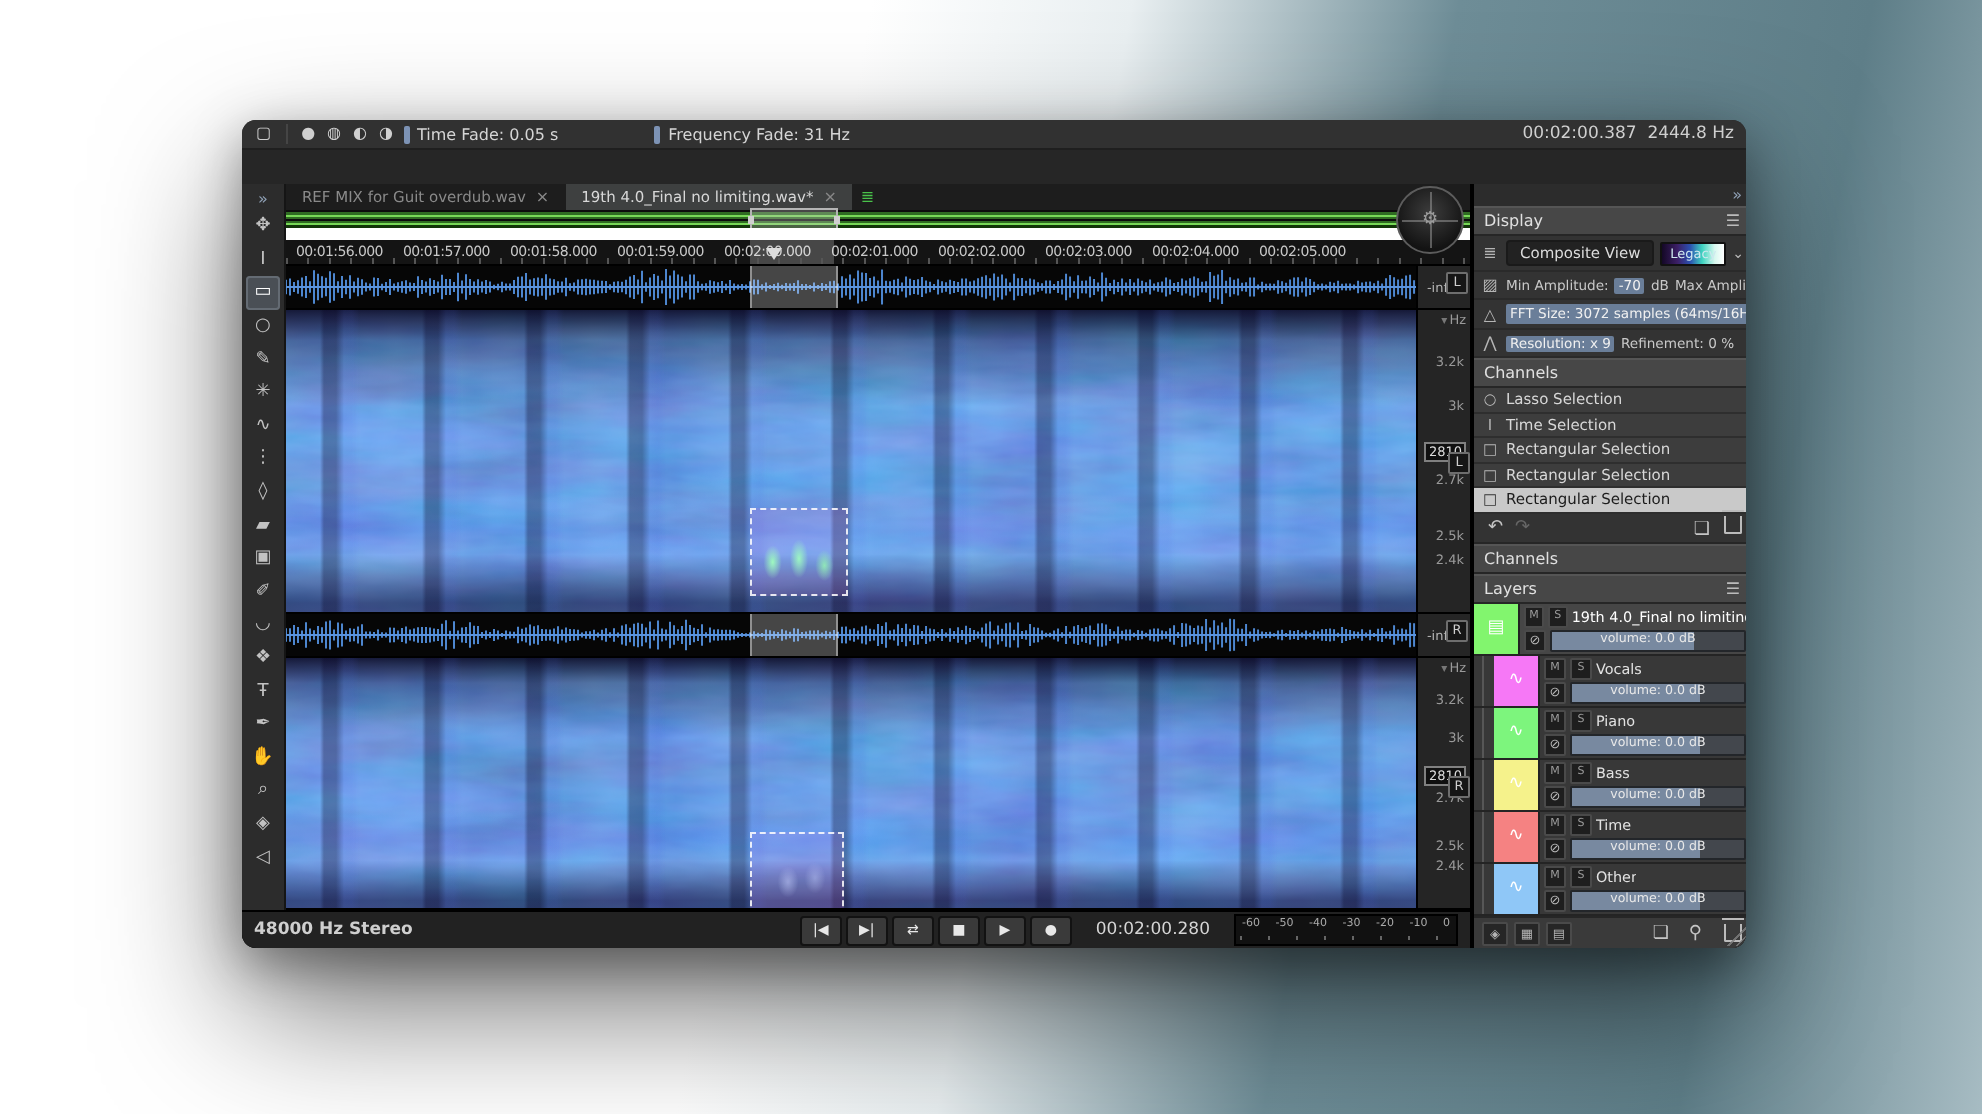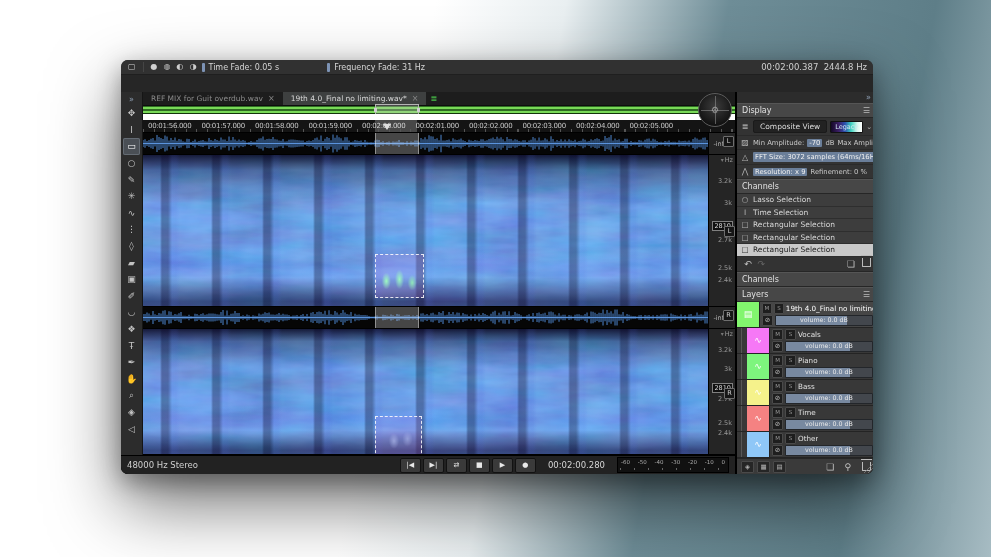--- a/index.html
+++ b/index.html
@@ -88,21 +88,21 @@
   .badge.mid{top:47%;right:0;}
   .neginf{position:absolute;top:50%;transform:translateY(-50%);right:11px;color:#b5b5b5;font-size:6.5px;}
   
   .wheel{position:absolute;top:1px;right:3px;width:32px;height:32px;border-radius:50%;z-index:5;
     background:radial-gradient(circle at 50% 38%,#3c3c3c,#131313 72%);border:1px solid #5c5c5c;
     display:flex;align-items:center;justify-content:center;color:#9a9a9a;font-size:9px;}
   .wheel:before{content:"";position:absolute;left:50%;top:2px;bottom:2px;width:1px;background:rgba(160,160,160,.5);}
   .wheel:after{content:"";position:absolute;top:50%;left:2px;right:2px;height:1px;background:rgba(160,160,160,.5);}
   
   .statusbar{height:18px;background:#222;border-top:1px solid #000;display:flex;align-items:center;padding:0 6px;gap:4px;}
-  .sb-rate{font-size:8.5px;color:#cfcfcf;}
+  .sb-rate{font-size:8.5px;color:#cfcfcf;font-weight:bold;}
   .transport{display:flex;gap:2px;margin-left:auto;}
   .tbtn{width:19px;height:13px;background:#3a3a3a;border:1px solid #121212;border-radius:2px;color:#e8e8e8;font-size:7px;display:flex;align-items:center;justify-content:center;}
   .sb-time{font-size:8.5px;color:#d5d5d5;margin:0 8px;}
   .meter{width:104px;height:13px;background:#111;border:1px solid #000;display:flex;align-items:flex-start;justify-content:space-between;padding:1px 3px 0;position:relative;}
   .meter span{font-size:5.5px;color:#aaa;line-height:6px;}
   .meter:after{content:"";position:absolute;left:2px;right:2px;bottom:2px;height:2px;background:repeating-linear-gradient(90deg,#666 0 1px,transparent 1px 14px);}
   
   .rpanel{width:138px;background:#353535;border-left:2px solid #000;display:flex;flex-direction:column;font-size:7.5px;position:relative;}
   .rp-collapse{height:11px;display:flex;justify-content:flex-end;align-items:center;padding:0 4px;color:#8fa0b5;font-size:8px;background:#2c2c2c;}
   .sec-hdr{height:13px;background:#474747;border-top:1px solid #555;border-bottom:1px solid #262626;display:flex;align-items:center;padding:0 5px;color:#e0e0e0;font-size:8px;}

